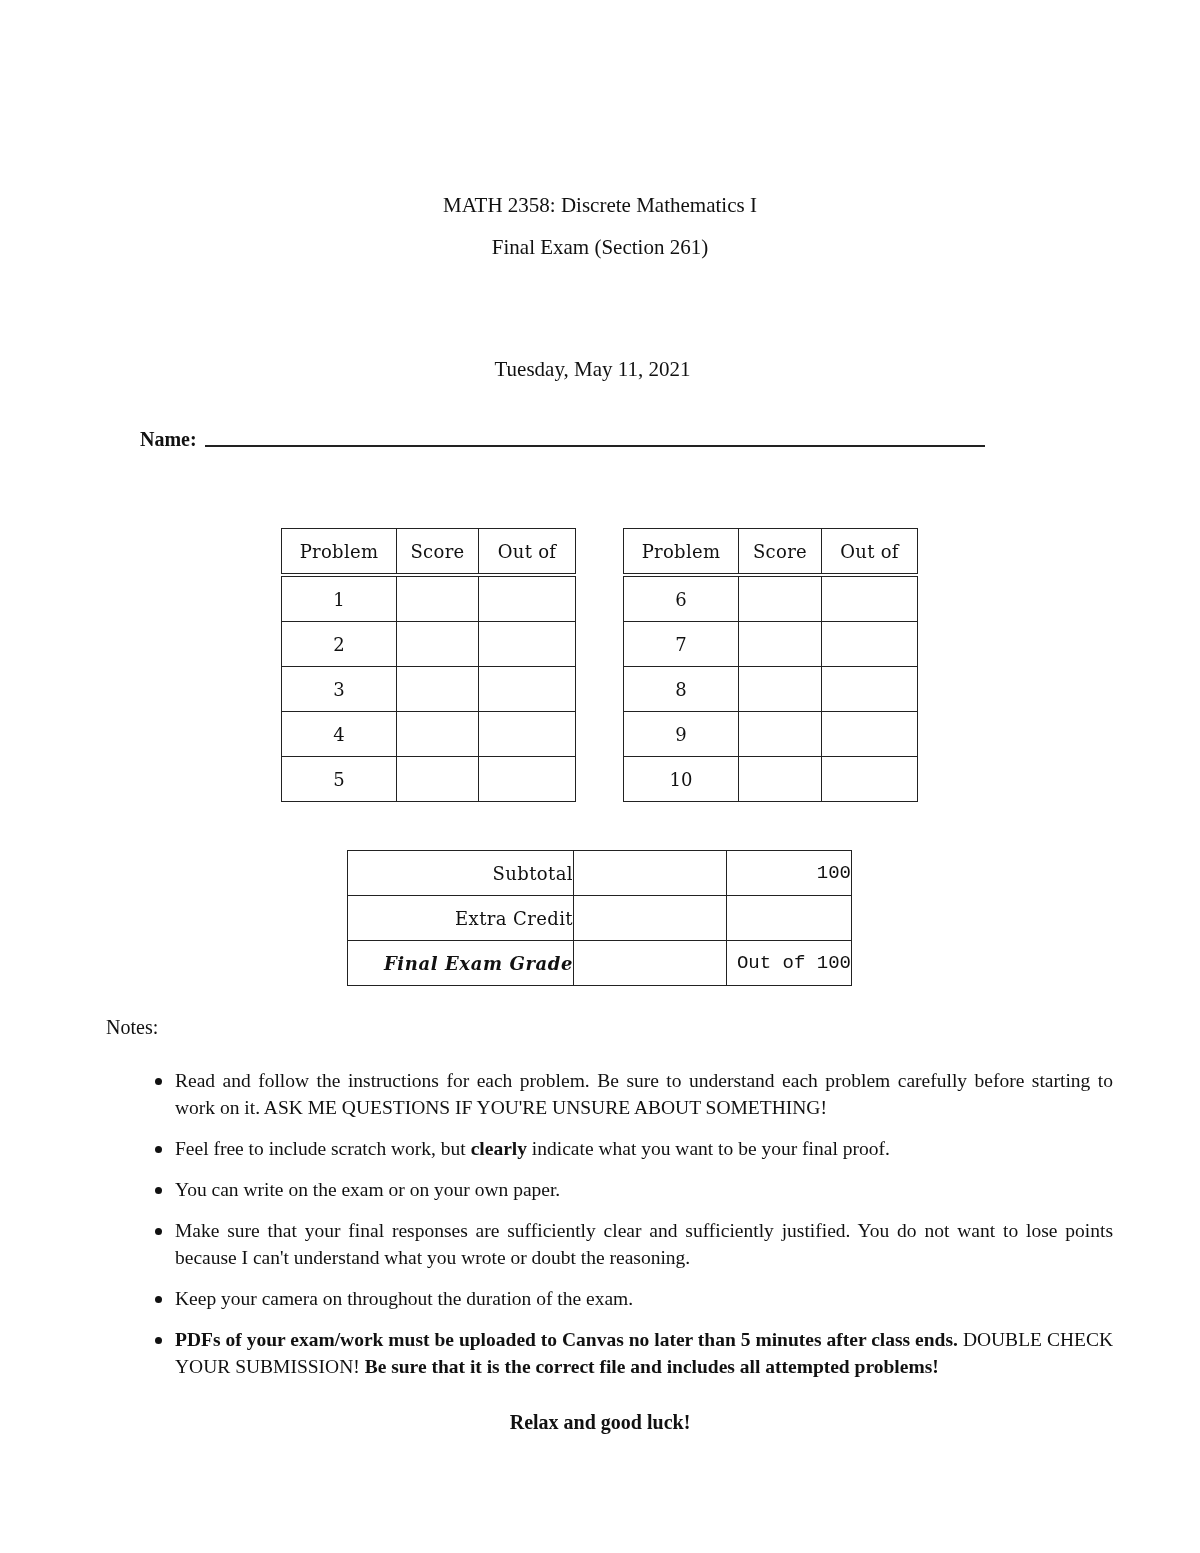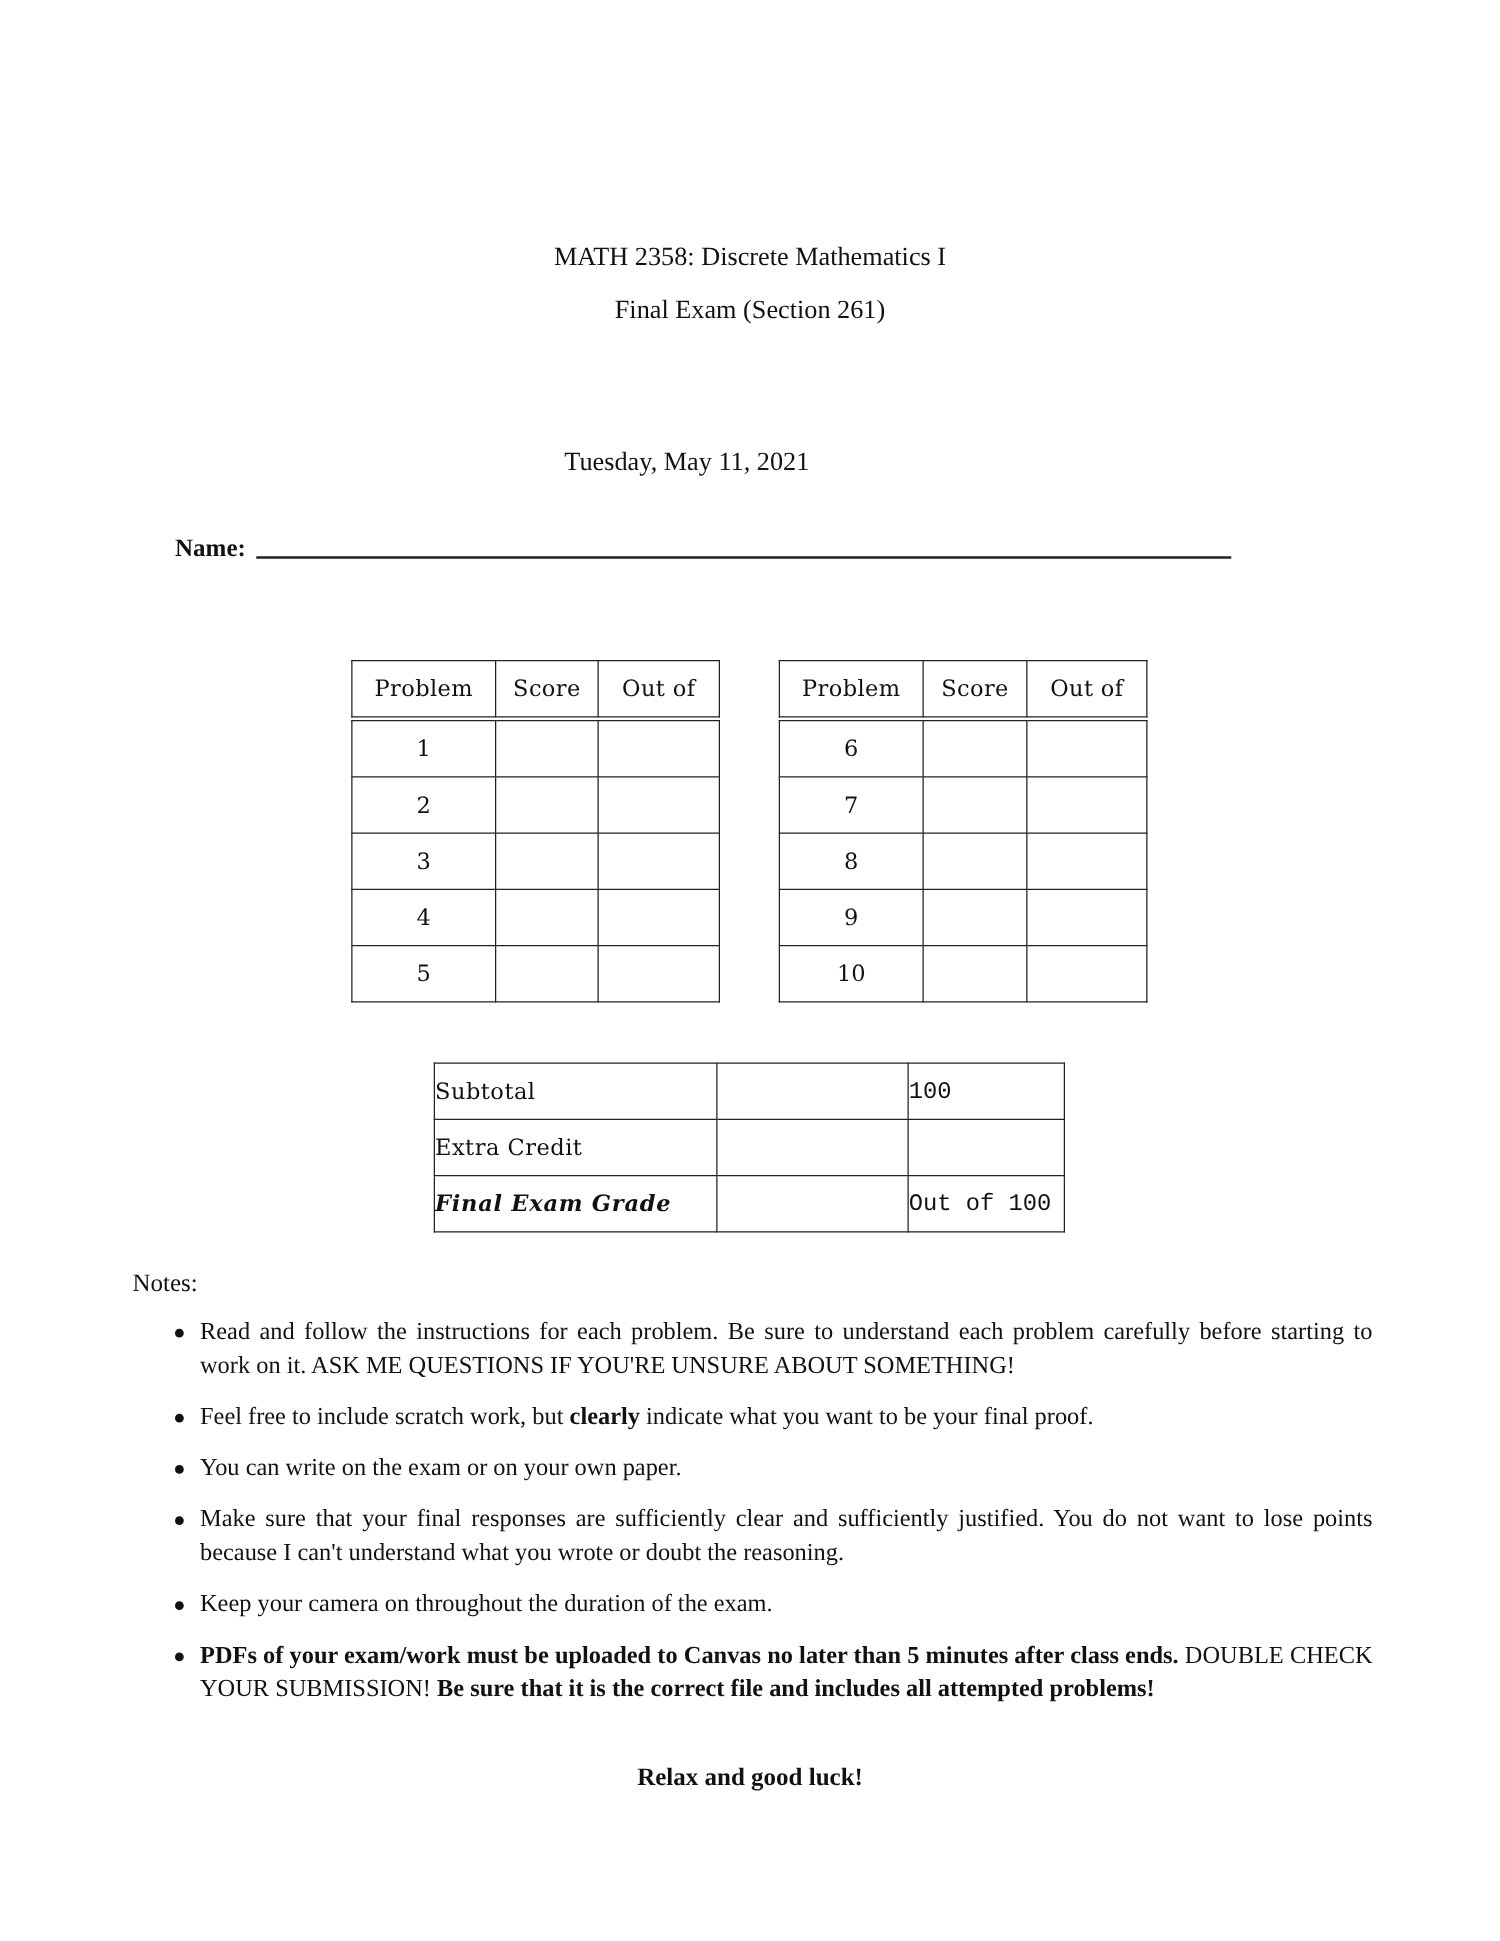--- a/index.html
+++ b/index.html
@@ -24,20 +24,21 @@
     font-size: 21px;
     line-height: 42px;
     color: #111;
   }
   .date {
     left: 0; width: 1099px; top: 356px;
     text-align: center;
     font-family: "Liberation Serif", "DejaVu Serif", serif;
     font-size: 21px;
     line-height: 26px;
+    padding-left: 43px;
   }
 
   .name-row {
     left: 140px; top: 428px;
     display: flex; align-items: flex-end;
     font-family: "Liberation Serif", "DejaVu Serif", serif;
     font-size: 20px;
     font-weight: bold;
   }
   .name-line {
@@ -74,38 +75,38 @@
   .c3b { width: 95px; }
 
   table.totals {
     border-collapse: collapse;
     font-family: "DejaVu Serif", "Liberation Serif", serif;
     font-size: 18px;
   }
   table.totals td {
     border: 1.5px solid #222;
     height: 44px;
-    text-align: left;
+    text-align: right;
     padding: 0;
     margin-top: 16px;
   }
   .t1 { width: 225px; letter-spacing: 0.4px; }
   .t2 { width: 152px; }
   .t3 { width: 124px; font-family: Liberation Mono, monospace; font-size: 19px; }
   .italic { font-style: italic; font-weight: bold; letter-spacing: 0.6px; }
 
   .notes-head {
     left: 106px; top: 1016px;
     font-family: "Liberation Serif", "DejaVu Serif", serif;
     font-size: 20px;
     font-weight: normal;
   }
   ul.notes {
     left: 138px; top: 1052px; width: 960px;
-    margin: 0; padding: 0; list-style: none;
+    margin: 15px; padding: 0; list-style: none;
     font-family: "Liberation Serif", "DejaVu Serif", serif;
     font-size: 19.5px;
     line-height: 27px;
   }
   ul.notes li {
     position: relative;
     padding-left: 22px;
     margin-bottom: 14px;
     text-align: justify;
   }

